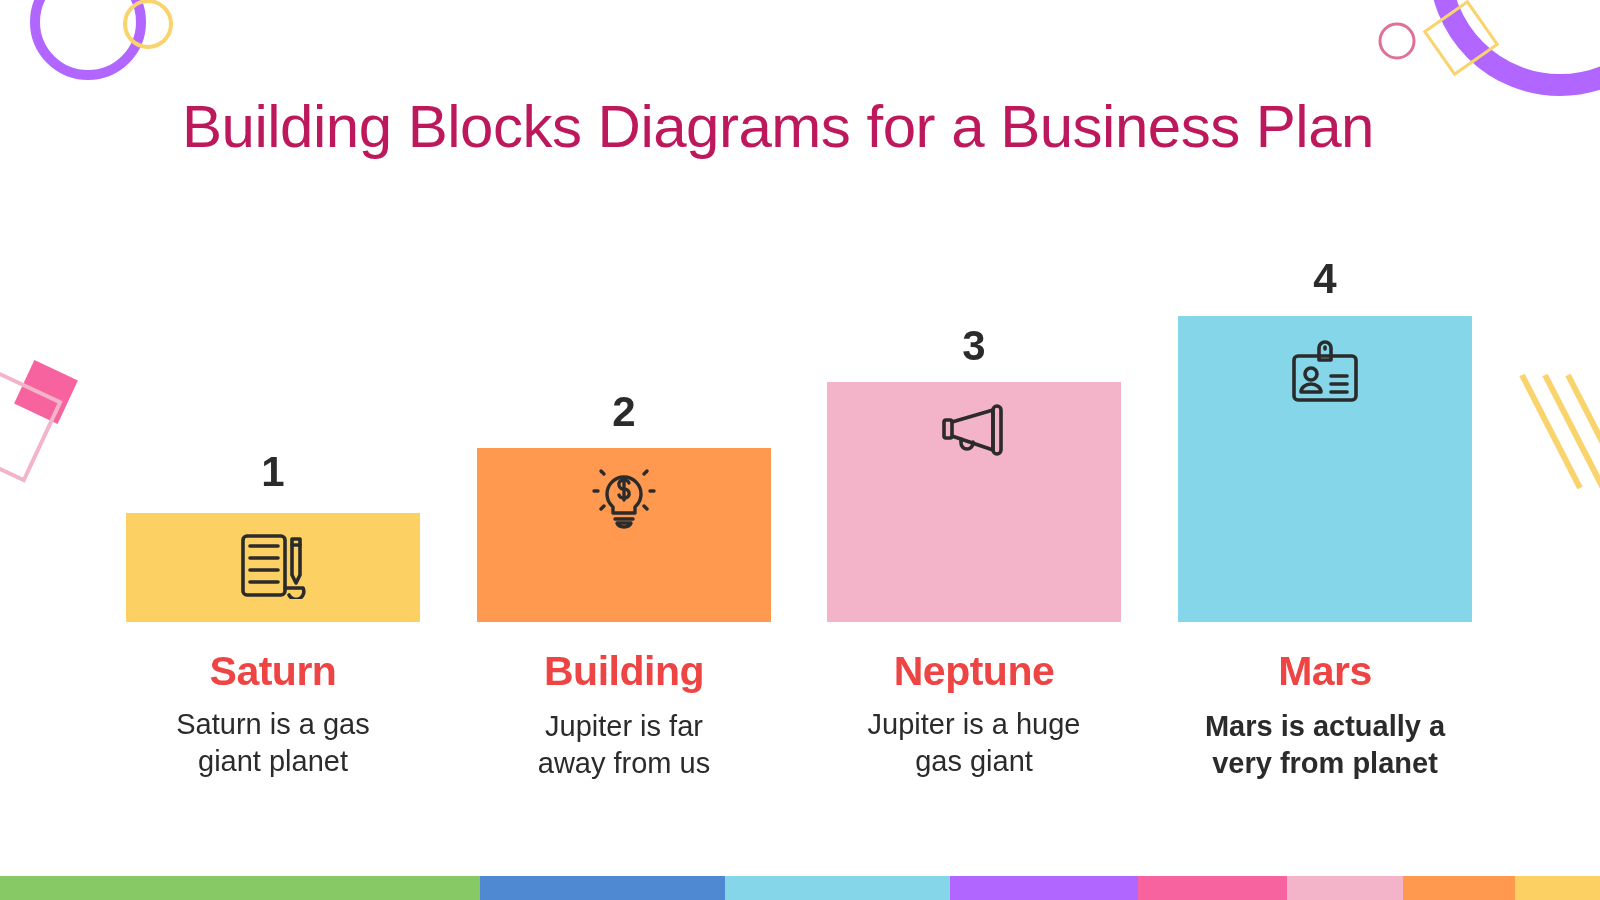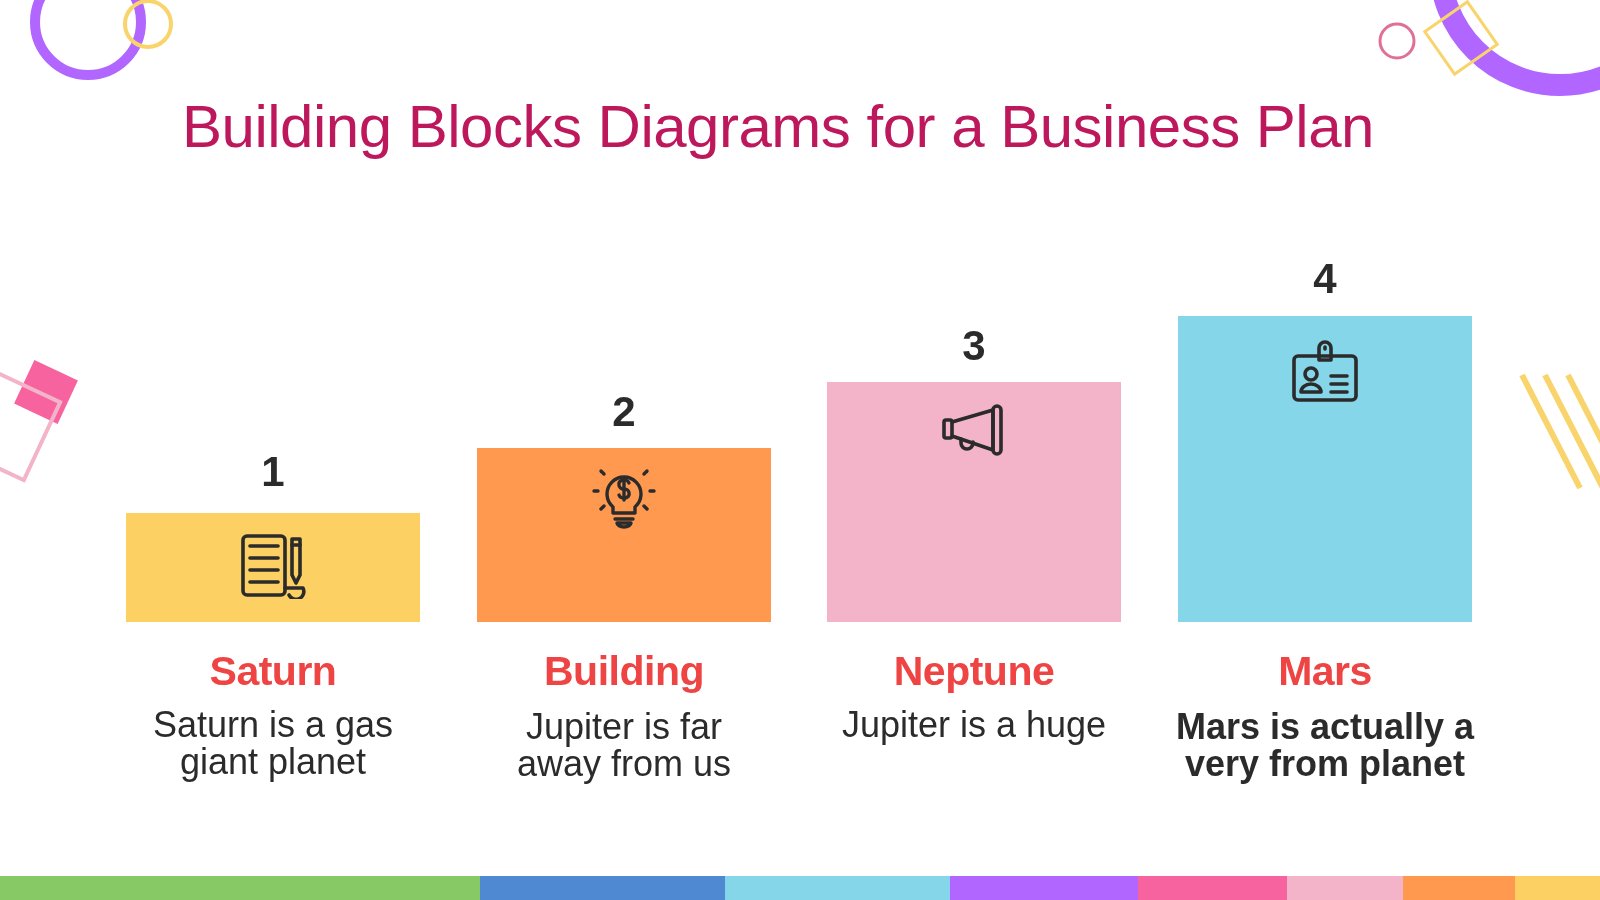--- a/index.html
+++ b/index.html
@@ -21,21 +21,21 @@
       font-size: 42px; font-weight: 700; color: #2b2b2b;
     }
     .icon { position: absolute; left: 50%; transform: translateX(-50%); }
     .name {
       position: absolute; width: 294px; text-align: center;
       font-size: 41px; font-weight: 700; top: 648px; color: #ef4444;
       letter-spacing: -0.5px;
     }
     .desc {
       position: absolute; width: 320px; text-align: center;
-      font-size: 36px; line-height: 37px; top: 706px; color: #2b2b2b;
+      font-size: 29px; line-height: 37px; top: 706px; color: #2b2b2b;
     }
     .bar { position: absolute; top: 876px; height: 24px; }
   </style>
 </head>
 <body>
 
 <svg class="abs" style="left:0;top:0" width="200" height="100" viewBox="0 0 200 100">
   <circle cx="88" cy="22" r="53" fill="none" stroke="#B066FF" stroke-width="10"></circle>
   <circle cx="148" cy="24" r="23" fill="none" stroke="#F9D46C" stroke-width="4"></circle>
 </svg>
@@ -105,20 +105,21 @@
   <svg class="icon" style="top:20px" width="66" height="56" viewBox="0 0 66 56" fill="none" stroke="#2b2b2b" stroke-width="3.6" stroke-linecap="round" stroke-linejoin="round">
     <rect x="3" y="18" width="8" height="18" rx="2"></rect>
     <path d="M11 20 L52 8 V48 L11 34"></path>
     <rect x="52" y="4" width="8" height="48" rx="4"></rect>
     <path d="M20 37 v4 a6 6 0 0 0 12 0 v-1"></path>
   </svg>
 </div>
 <div class="name" style="left:827px;">Neptune</div>
 <div class="desc" style="left:814px;">
   <div>Jupiter is a huge</div>
+  <div>gas giant</div>
 </div>
 
 <div class="num" style="left:1178px;top:255px;">4</div>
 <div class="block" style="left:1178px;top:316px;width:294px;height:306px;background:#84D6E8;">
   <svg class="icon" style="top:24px" width="68" height="64" viewBox="0 0 68 64" fill="none" stroke="#2b2b2b" stroke-width="3.6" stroke-linecap="round" stroke-linejoin="round">
     <rect x="3" y="16" width="62" height="44" rx="4"></rect>
     <path d="M28 16 V8 a6 6 0 0 1 12 0 V20 h-12 z"></path>
     <line x1="34" y1="7" x2="34" y2="9"></line>
     <circle cx="20" cy="34" r="6"></circle>
     <path d="M10 52 a10 8 0 0 1 20 0 z"></path>

